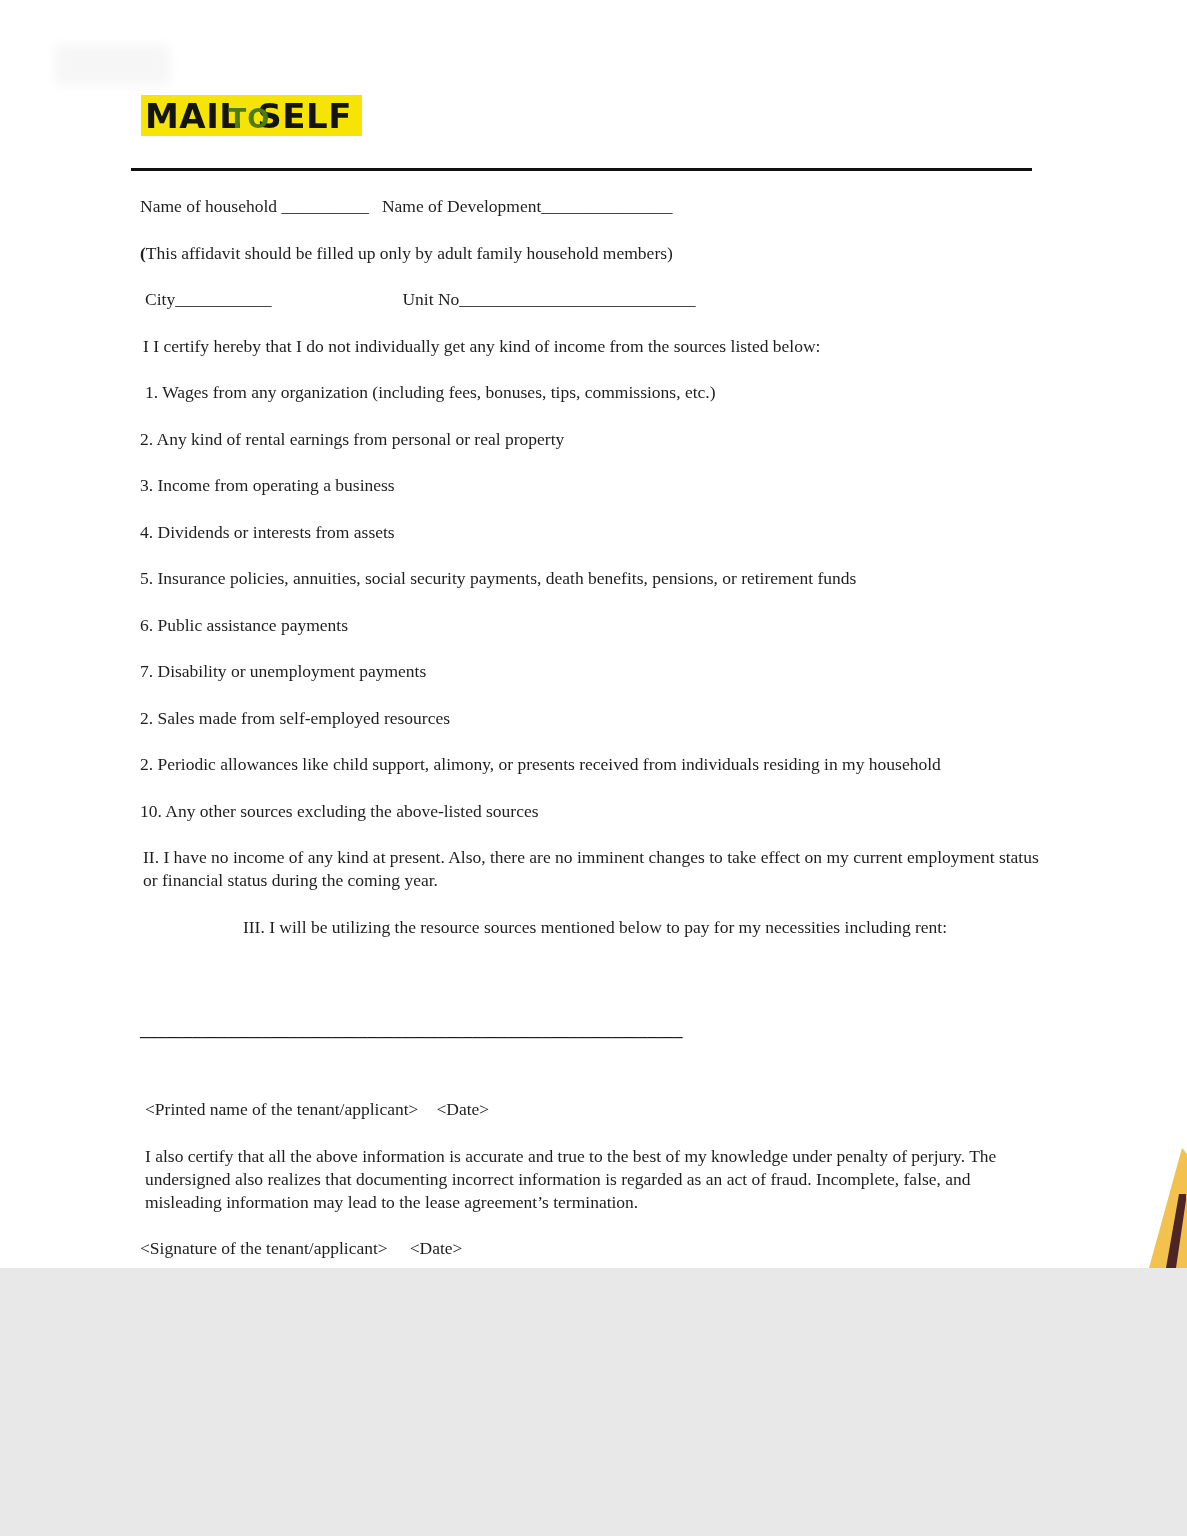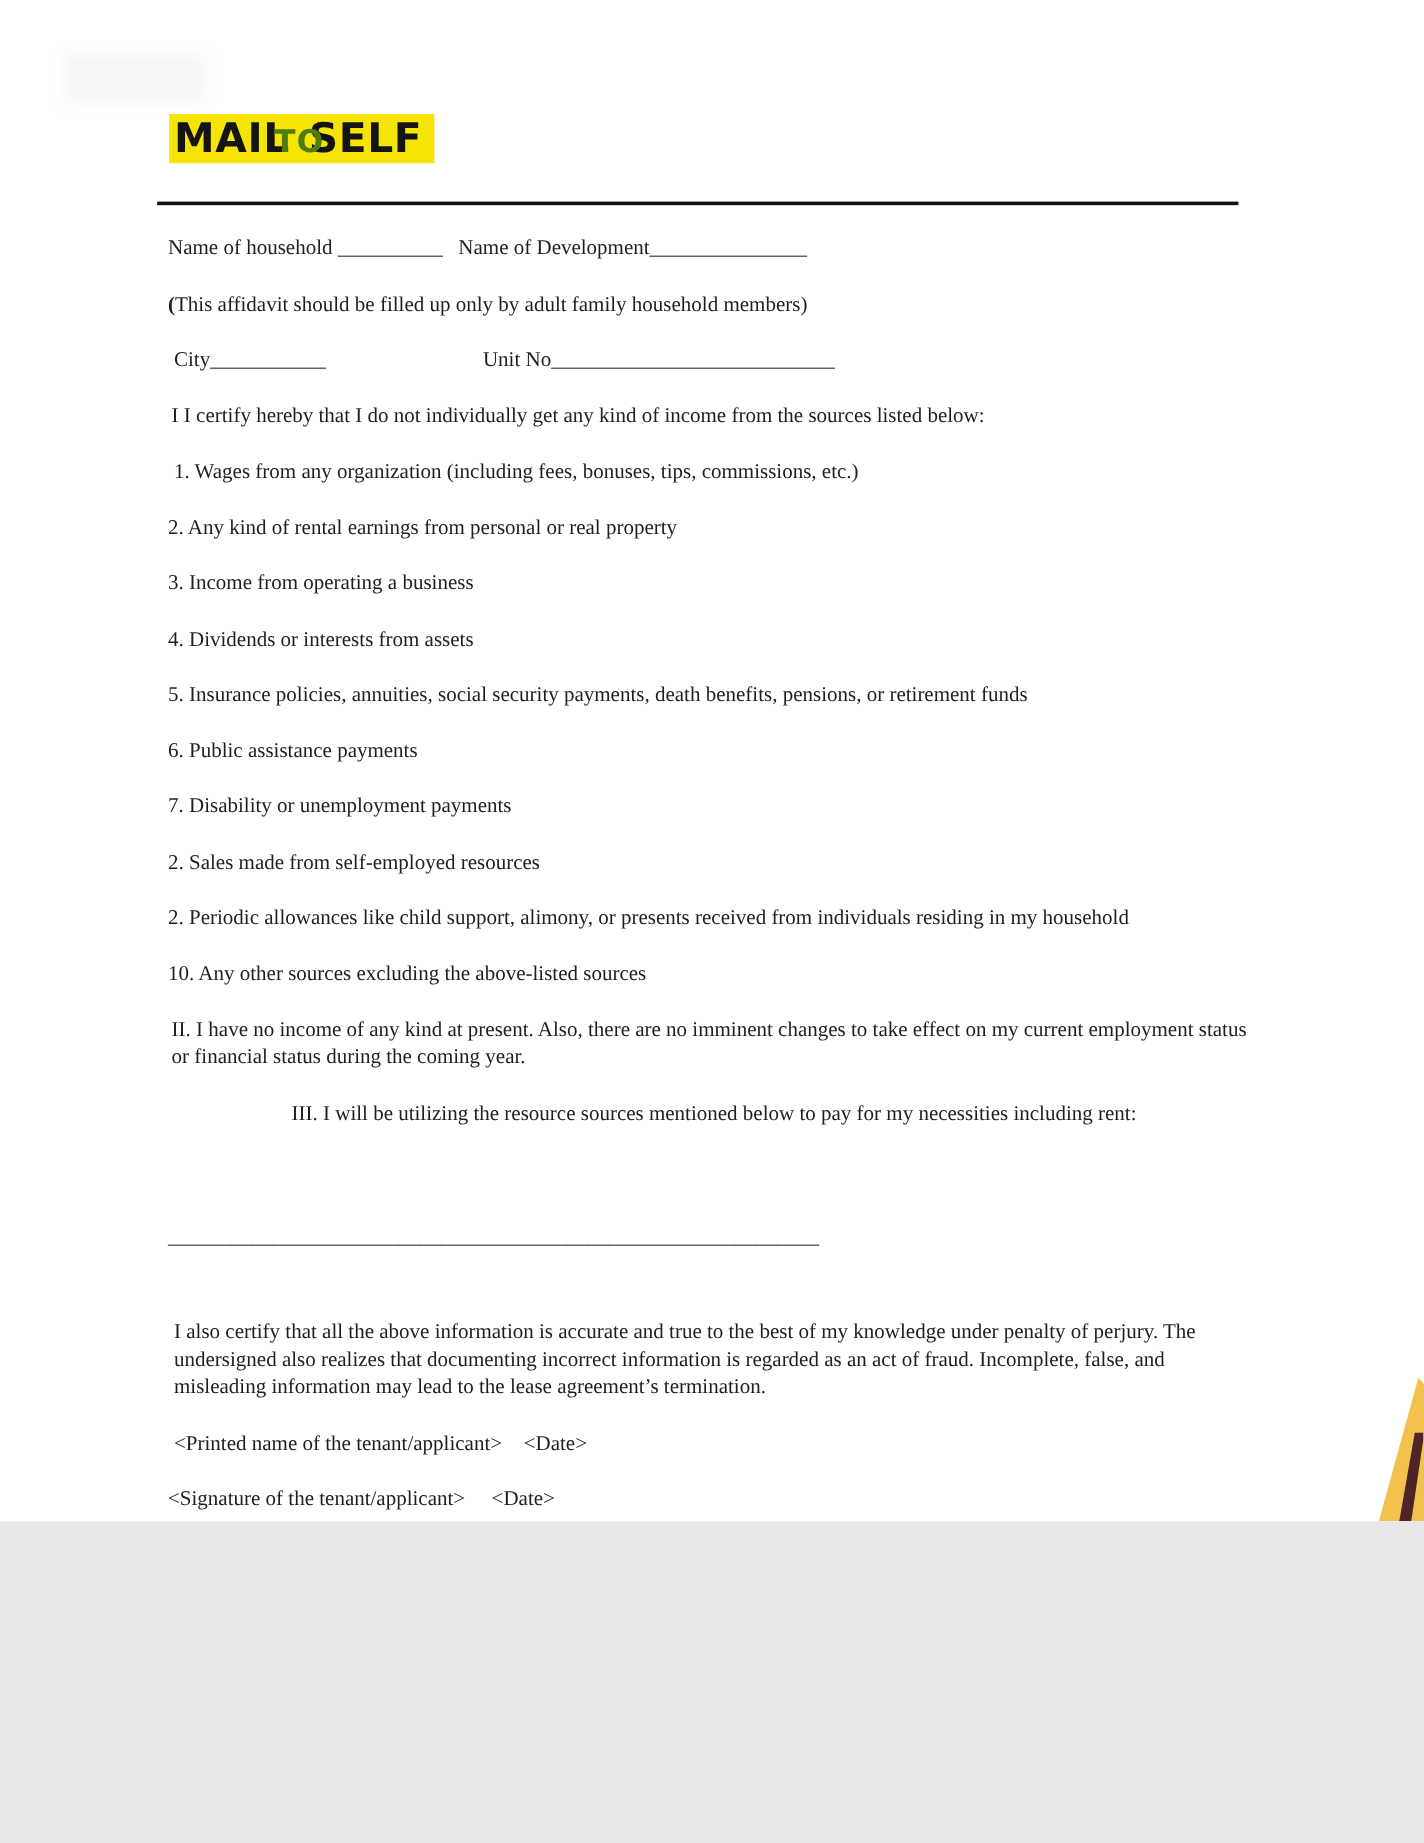--- a/index.html
+++ b/index.html
@@ -30,21 +30,21 @@
     position:relative; z-index:2; letter-spacing:1px;
   }
 
   .divider { position:absolute; left:131px; top:168px; width:901px; height:3px; background:#111111; }
 
   
   .content { position:absolute; left:140px; top:195px; width:906px; }
   .content p { margin:0 0 23.5px 0; font-size:17.5px; line-height:23px; }
   .in3 { padding-left:3px; } .in4 { padding-left:4px;text-align:center; } .in5 { padding-left:5px; }
   .gap-after-iii { margin-bottom:80px !important; }
-  .gap-after-blank { margin-bottom:56.5px !important; }
+  .gap-after-blank { margin-bottom:56.5px !important;font-weight:bold; }
   .ml-dev { margin-left:13px; }
   .ml-unit { margin-left:131px;margin-top:20px; }
   .ml-date1 { margin-left:18px; }
   .ml-date2 { margin-left:22px; }
   .uline { letter-spacing:0; }
   .bold { font-weight:bold; }
 
   
   .corner { position:absolute; right:0; bottom:0; width:44px; height:120px; }
 </style>
@@ -84,23 +84,23 @@
     <p>2. Sales made from self-employed resources</p>
     <p>2. Periodic allowances like child support, alimony, or presents received from individuals residing in my household</p>
     <p>10. Any other sources excluding the above-listed sources</p>
 
     <p class="in3">II. I have no income of any kind at present. Also, there are no imminent changes to take effect on my current employment status or financial status during the coming year.</p>
 
     <p class="in4 gap-after-iii">III. I will be utilizing the resource sources mentioned below to pay for my necessities including rent:</p>
 
     <p class="gap-after-blank uline">______________________________________________________________</p>
 
+    <p class="in5"><span>&lt;Printed name of the tenant/applicant&gt;</span><span class="ml-date1">&lt;Date&gt;</span></p>
+
     <p class="in5">I also certify that all the above information is accurate and true to the best of my knowledge under penalty of perjury. The undersigned also realizes that documenting incorrect information is regarded as an act of fraud. Incomplete, false, and misleading information may lead to the lease agreement’s termination.</p>
-
-    <p class="in5"><span>&lt;Printed name of the tenant/applicant&gt;</span><span class="ml-date1">&lt;Date&gt;</span></p>
 
     <p><span>&lt;Signature of the tenant/applicant&gt;</span><span class="ml-date2">&lt;Date&gt;</span></p>
 
   </div>
 
   <svg class="corner" viewBox="0 0 44 120" aria-hidden="true">
     <polygon points="39,0 44,6 44,120 6,120" fill="#F2C14E"></polygon>
     <polygon points="36,46 23,120 33,120 43,52 43,46" fill="#4E2424"></polygon>
   </svg>
 

